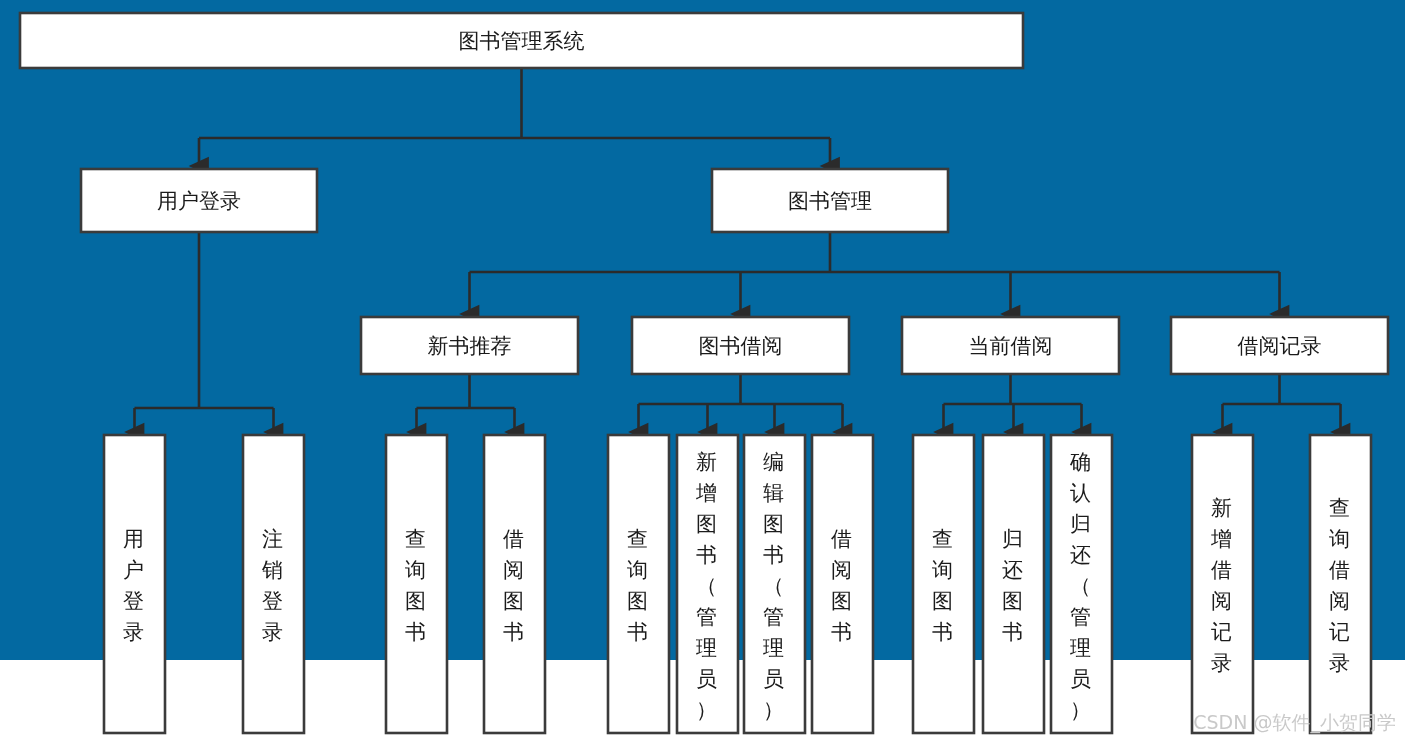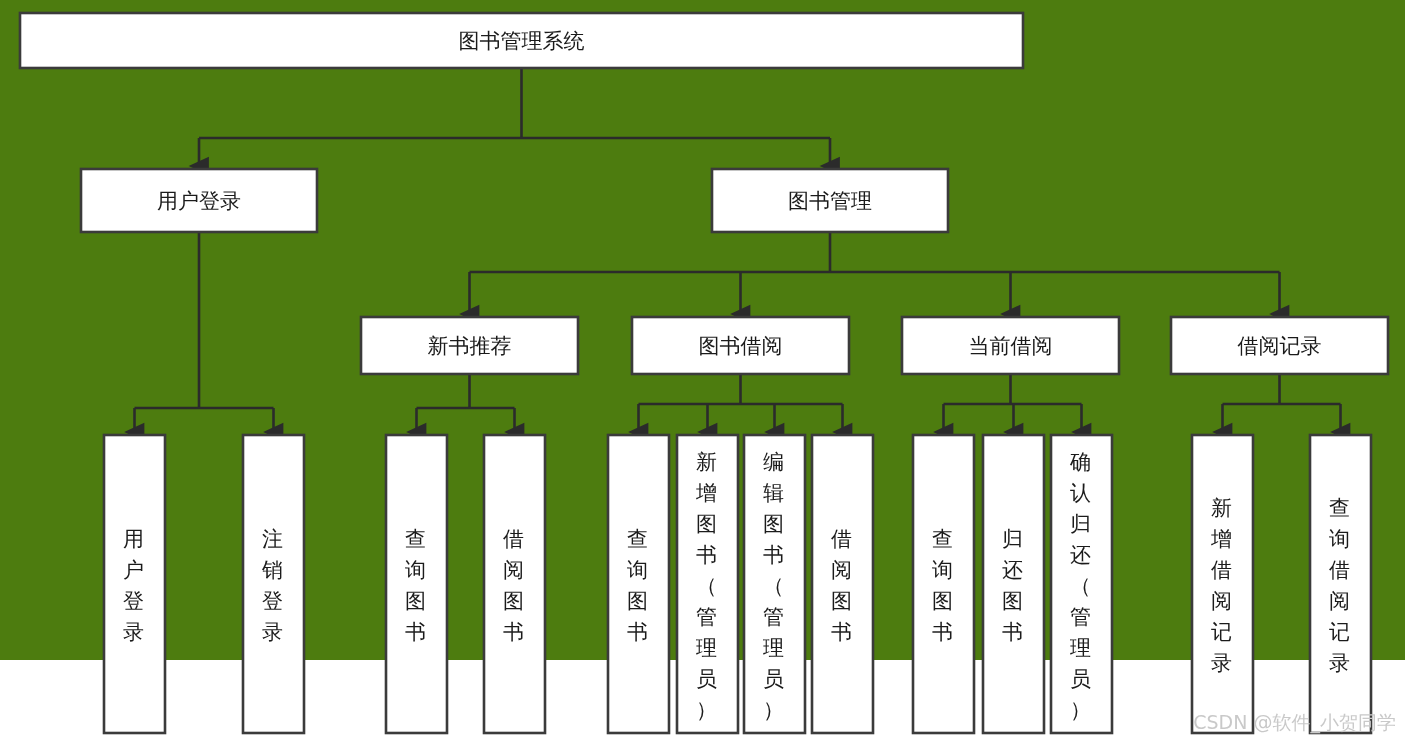--- a/index.html
+++ b/index.html
@@ -10,21 +10,21 @@
   body {
     width: 1405px;
     height: 747px;
     font-family: "DejaVu Sans", "Liberation Sans", sans-serif;
     overflow: hidden;
   }
   #diagram-root {
     position: relative;
     width: 1405px;
     height: 660px;
-    background: #4d7c0f;
+    background: #0369a1;
   }
   svg.diagram-canvas {
     position: absolute;
     top: 0;
     left: 0;
     width: 1405px;
     height: 747px;
     display: block;
   }
   .node-box {

